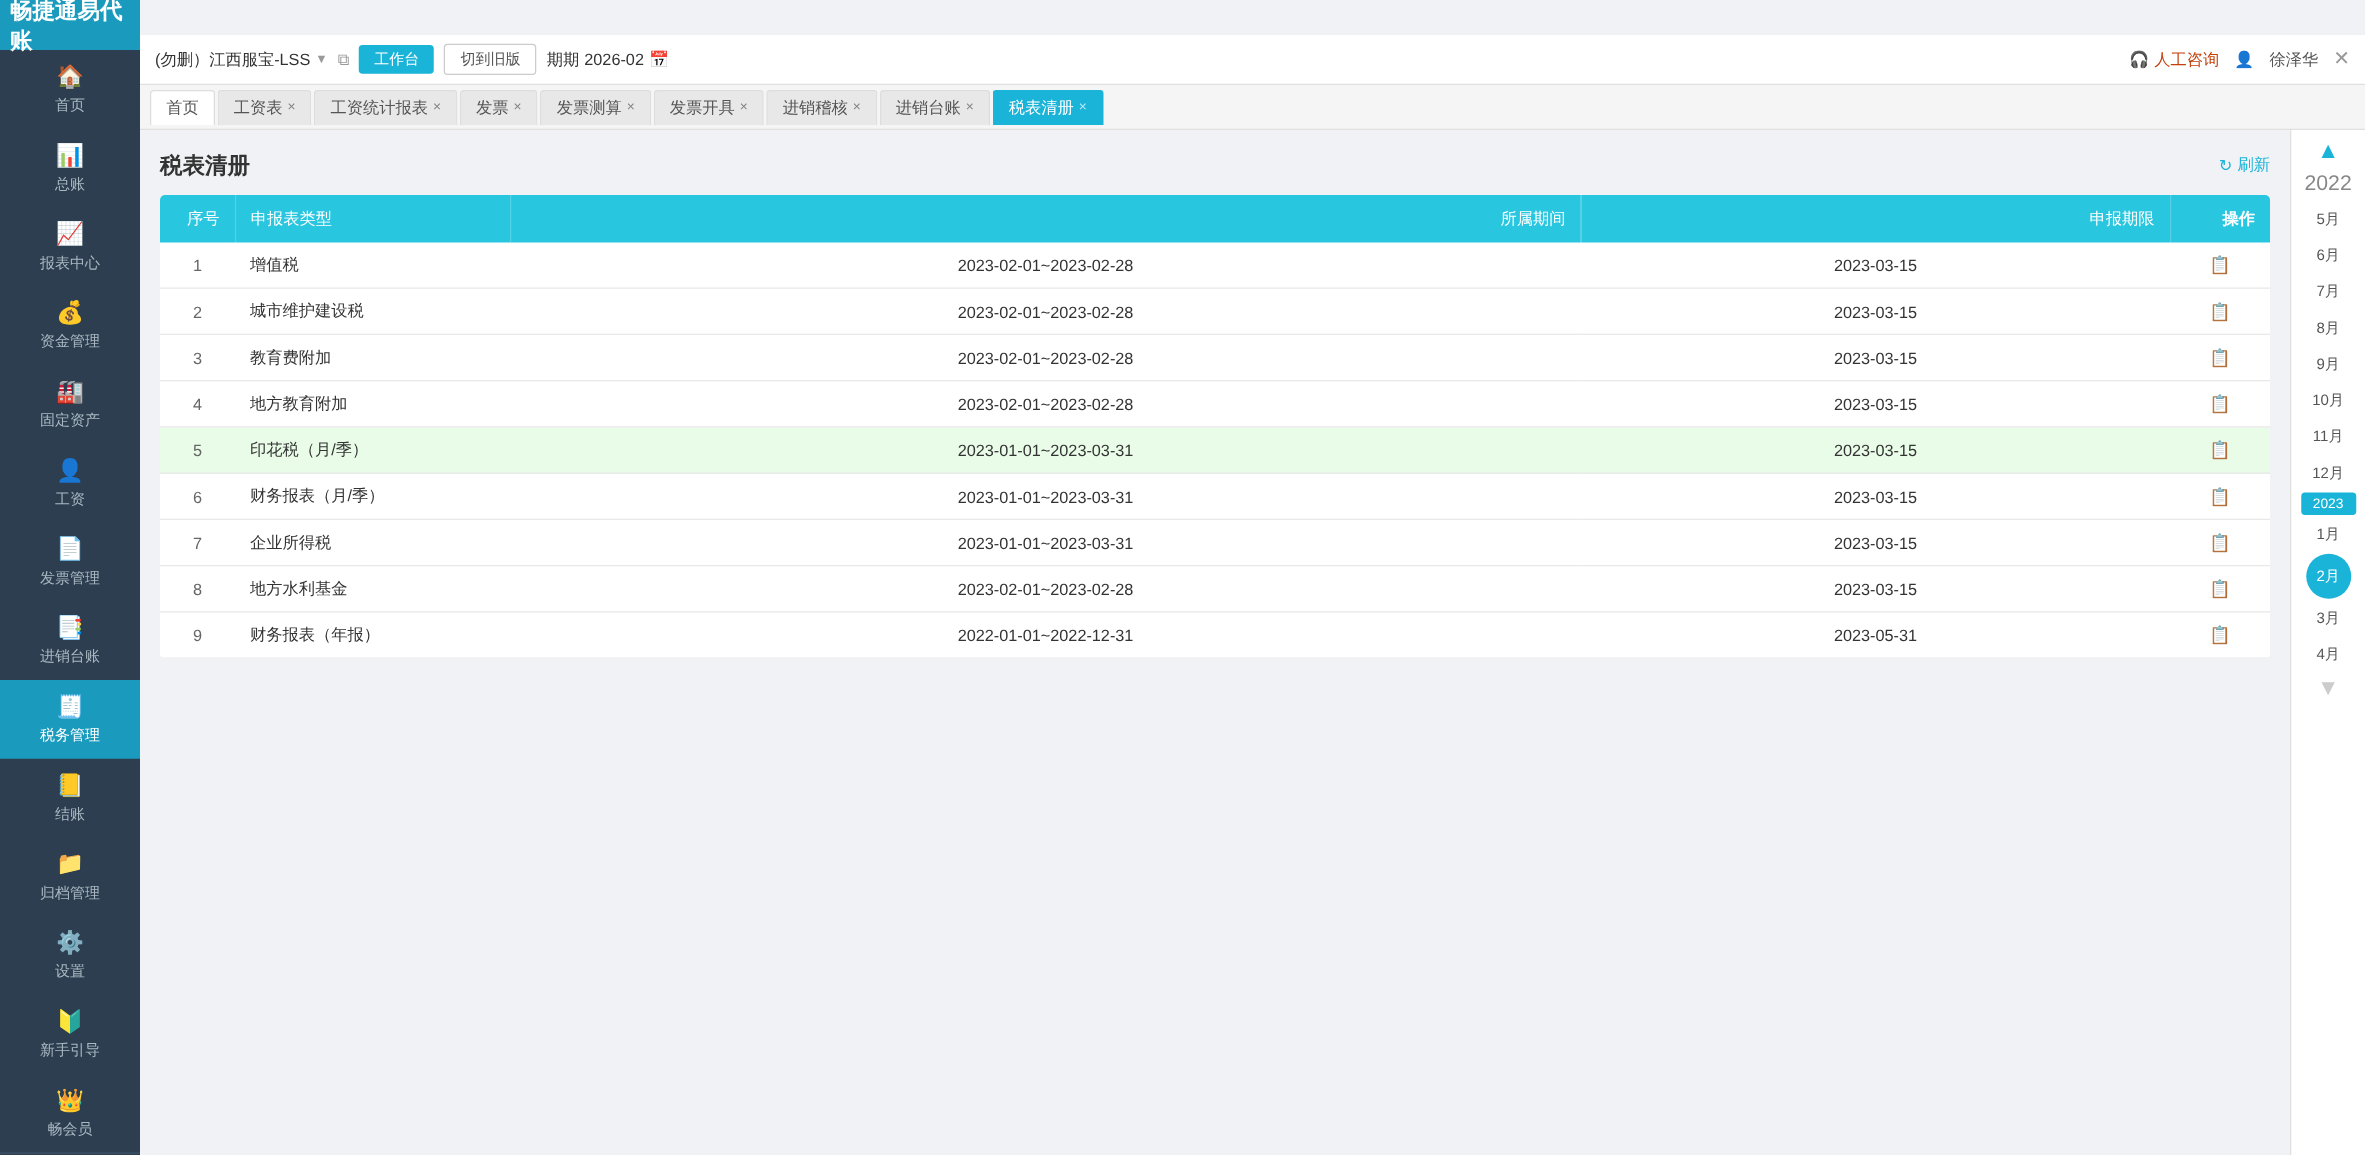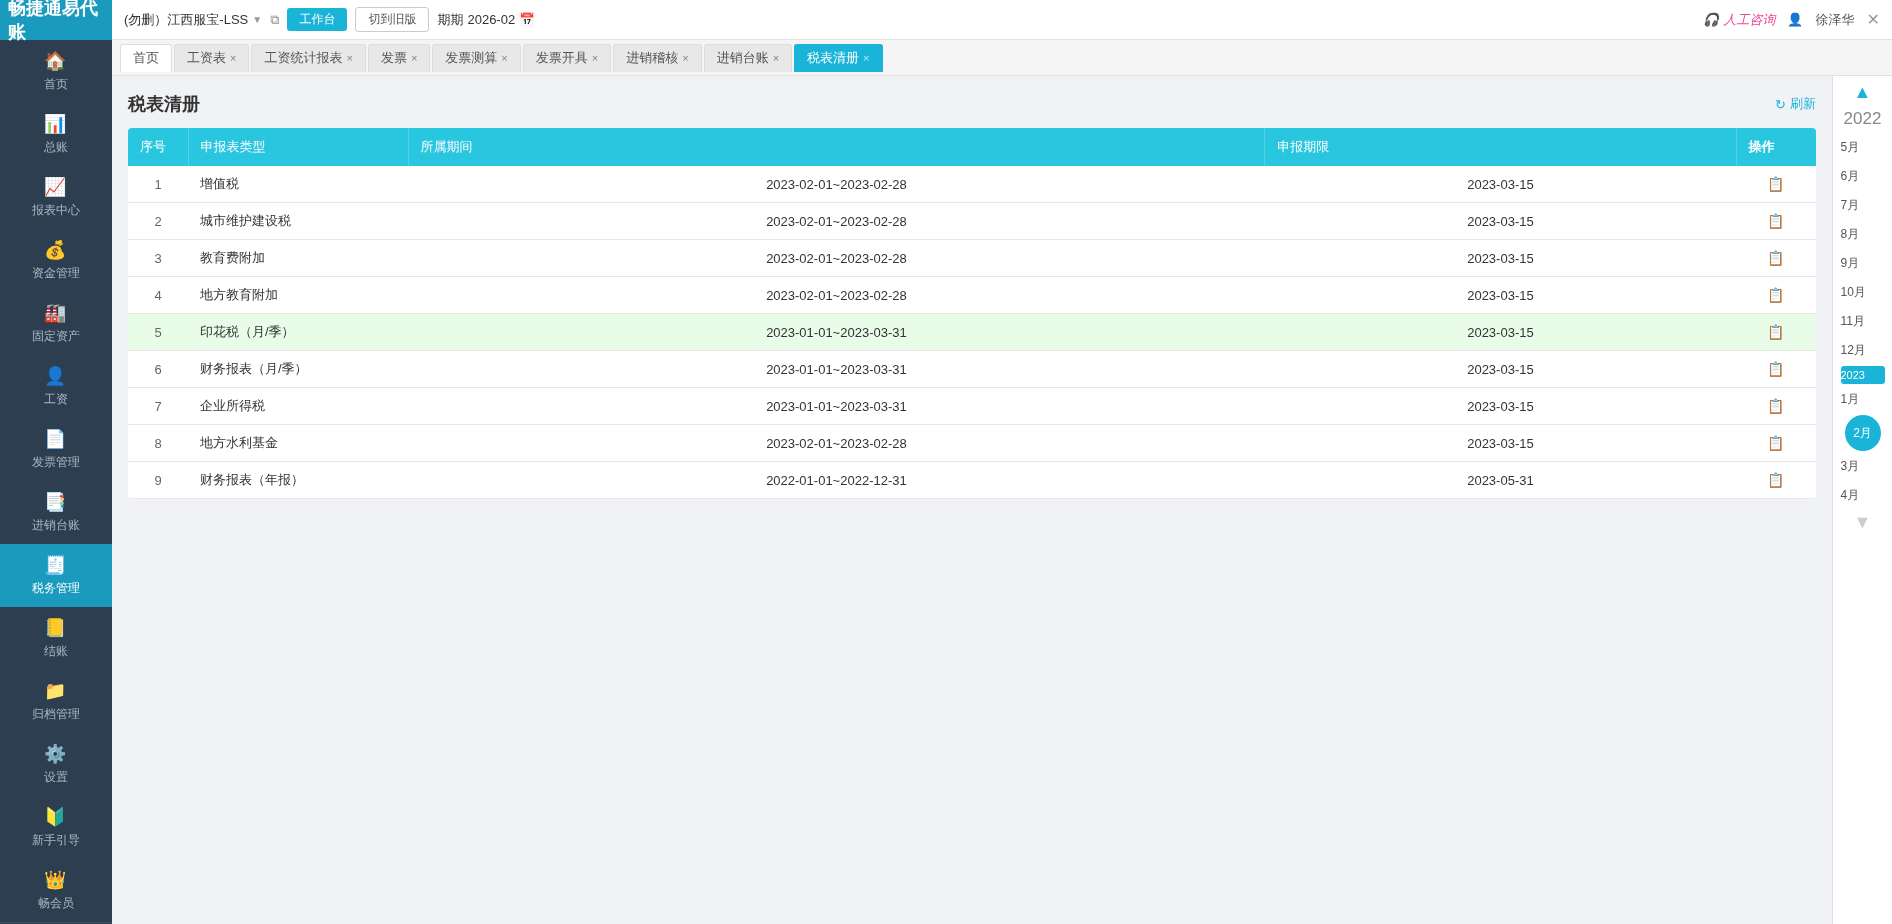--- a/index.html
+++ b/index.html
@@ -51,20 +51,21 @@
       cursor: pointer;
       border-top: 1px solid #3d5166;
     }
 
     
     .main {
       flex: 1;
       display: flex;
       flex-direction: column;
       overflow: hidden;
+      margin-top: 28px;
     }
 
     
     .top-header {
       height: 40px;
       background: #fff;
       display: flex;
       align-items: center;
       padding: 0 12px;
       gap: 8px;
@@ -185,21 +186,21 @@
       background: #fff;
       border-radius: 4px;
       overflow: hidden;
     }
     .data-table thead tr {
       background: #29c6e0;
       color: #fff;
     }
     .data-table thead th {
       padding: 10px 12px;
-      text-align: left;
+      text-align: right;
       font-weight: normal;
       font-size: 13px;
       border-right: 1px solid rgba(255,255,255,0.2);
     }
     .data-table thead th:last-child { border-right: none; font-weight: bold; }
     .data-table tbody tr {
       border-bottom: 1px solid #e8e8e8;
     }
     .data-table tbody tr.highlighted { background: #e8fce8; }
     .data-table tbody td {
@@ -229,20 +230,21 @@
       overflow-y: auto;
       flex-shrink: 0;
     }
     .cal-year-label {
       font-size: 17px;
       color: #888;
       padding: 4px 0;
     }
     .cal-month {
       width: 44px;
+      text-align: center;
       padding: 5px 0;
       font-size: 12px;
       color: #555;
       cursor: pointer;
       border-radius: 3px;
       margin: 1px 0;
     }
     .cal-month.active { background: #1ab4d8; color: #fff; border-radius: 50%; width: 36px; height: 36px; display: flex; align-items: center; justify-content: center; }
     .cal-month.current-year-label {
       background: #1ab4d8;
@@ -343,21 +345,21 @@
     </div>
     <span style="color:#999;cursor:pointer;">⧉</span>
     <button class="header-btn btn-primary">工作台</button>
     <button class="header-btn btn-default">切到旧版</button>
     <div class="period-info">
       <span>期期</span>
       <span>2026-02</span>
       <span style="color:#1ab4d8;cursor:pointer;">📅</span>
     </div>
     <div class="header-right">
-      <span style="cursor:pointer;color:#ec4899;font-style:italic;">
+      <span style="cursor:pointer;color:#c2410c;">
         <span>🎧</span>
         <span>人工咨询</span>
       </span>
       <span style="cursor:pointer;">👤</span>
       <span>徐泽华</span>
       <span class="close-btn">✕</span>
     </div>
   </div>
 
   <div class="tabs-bar">

